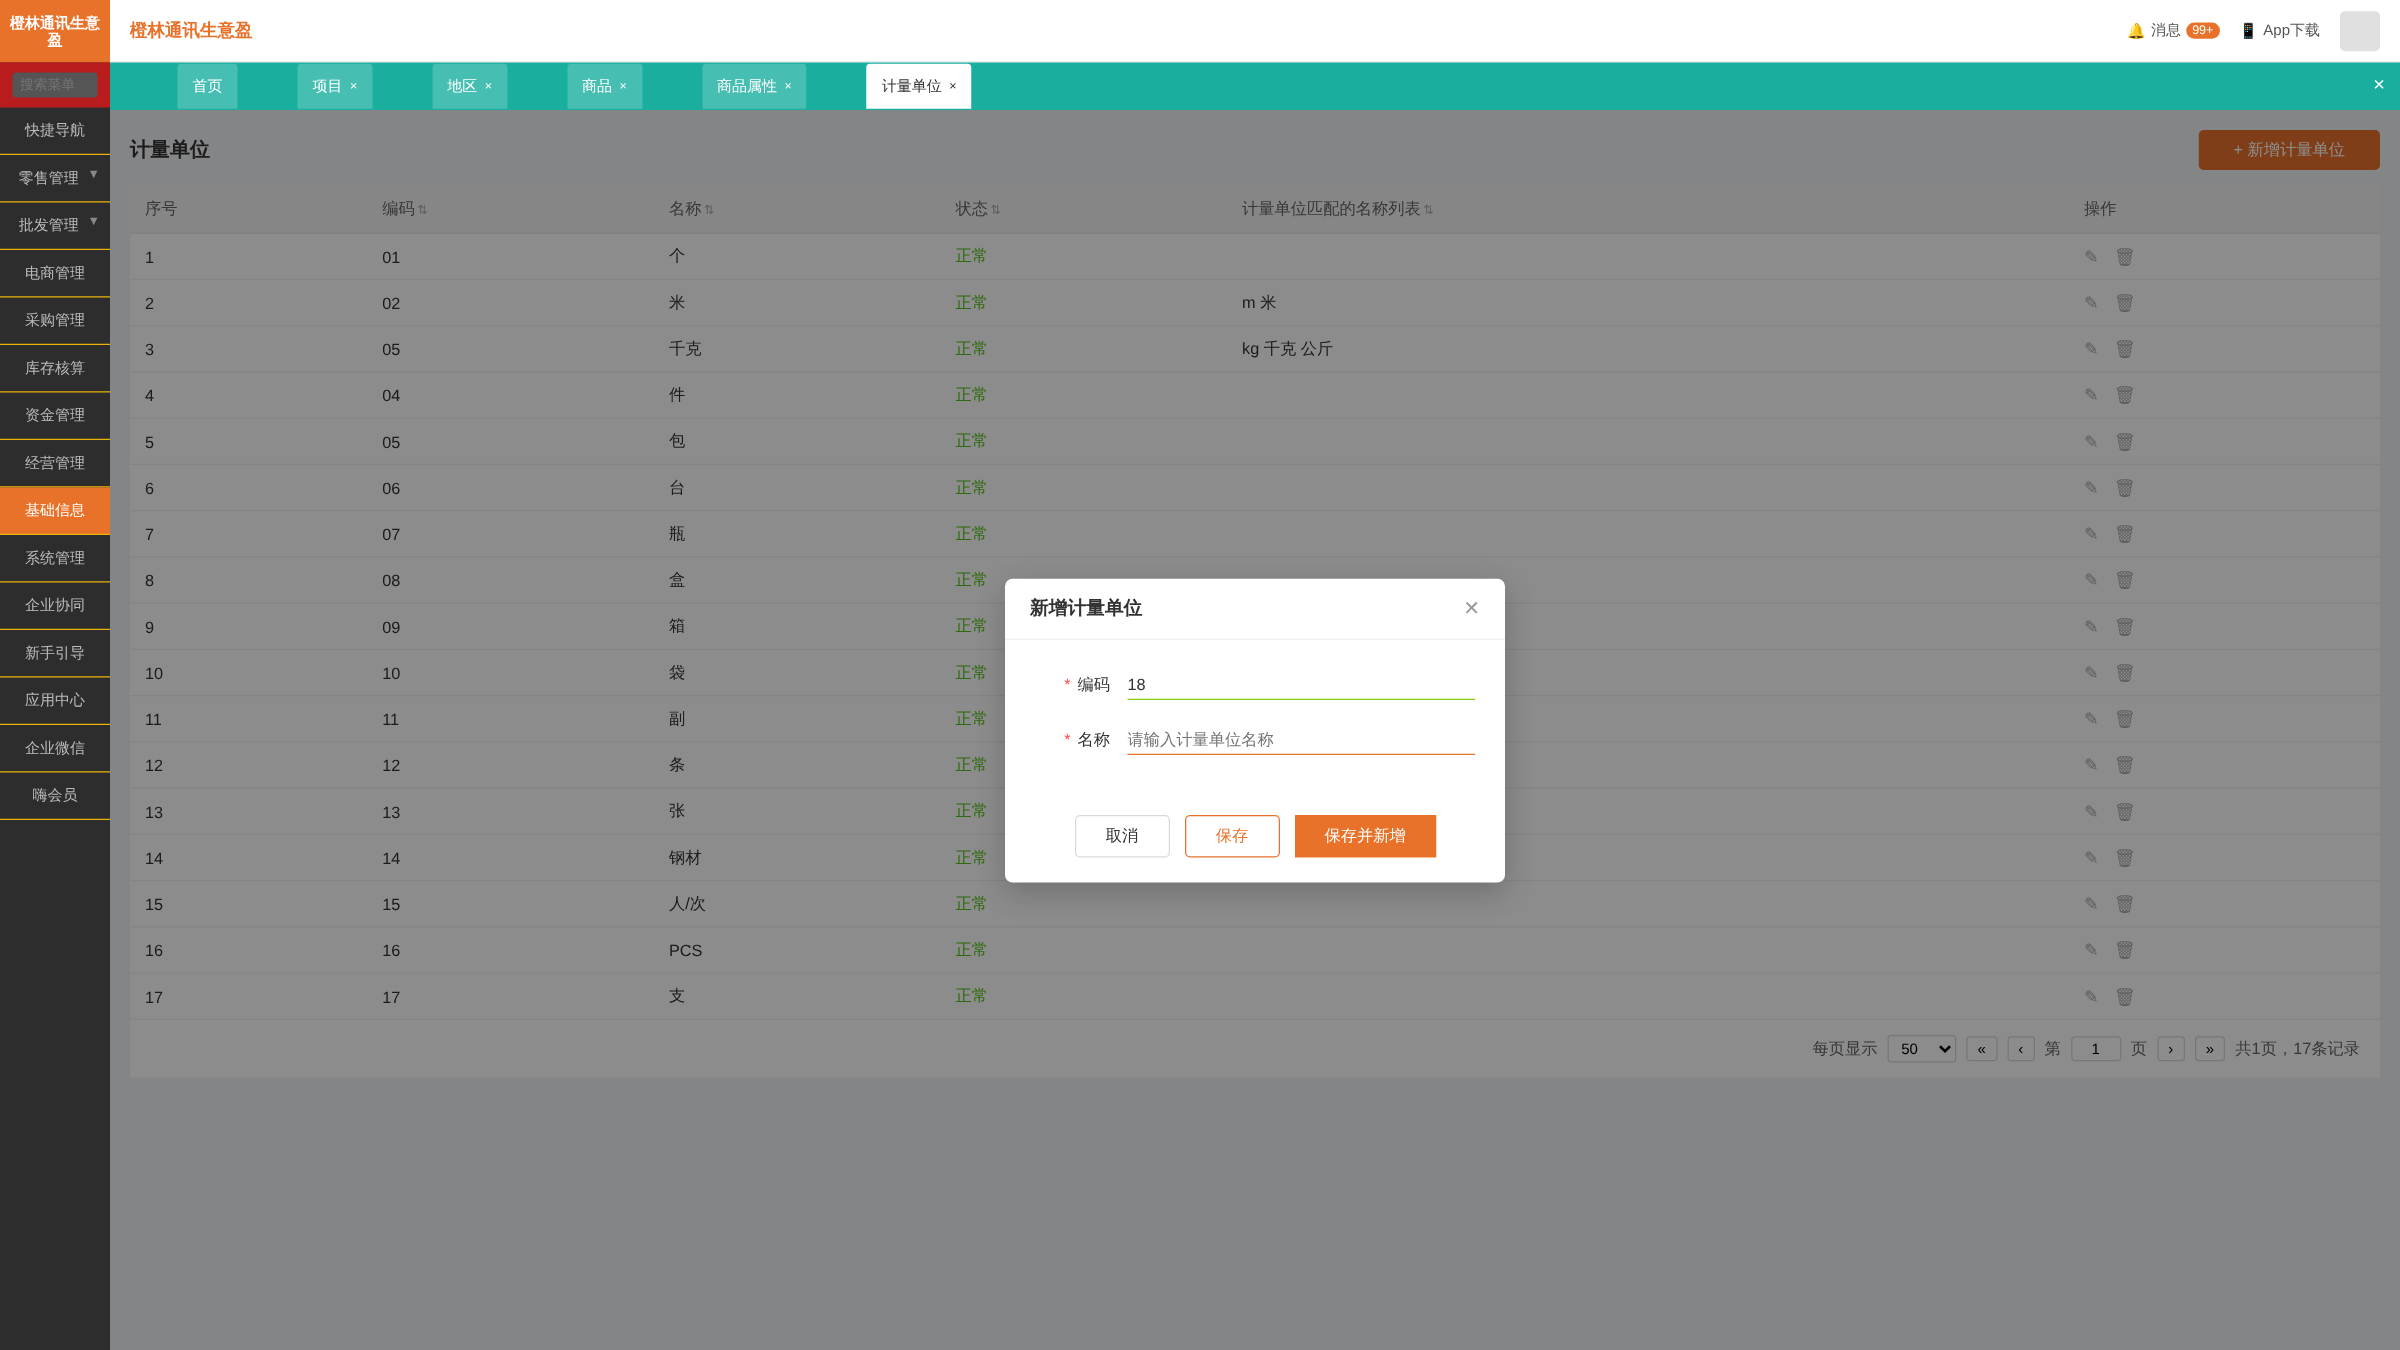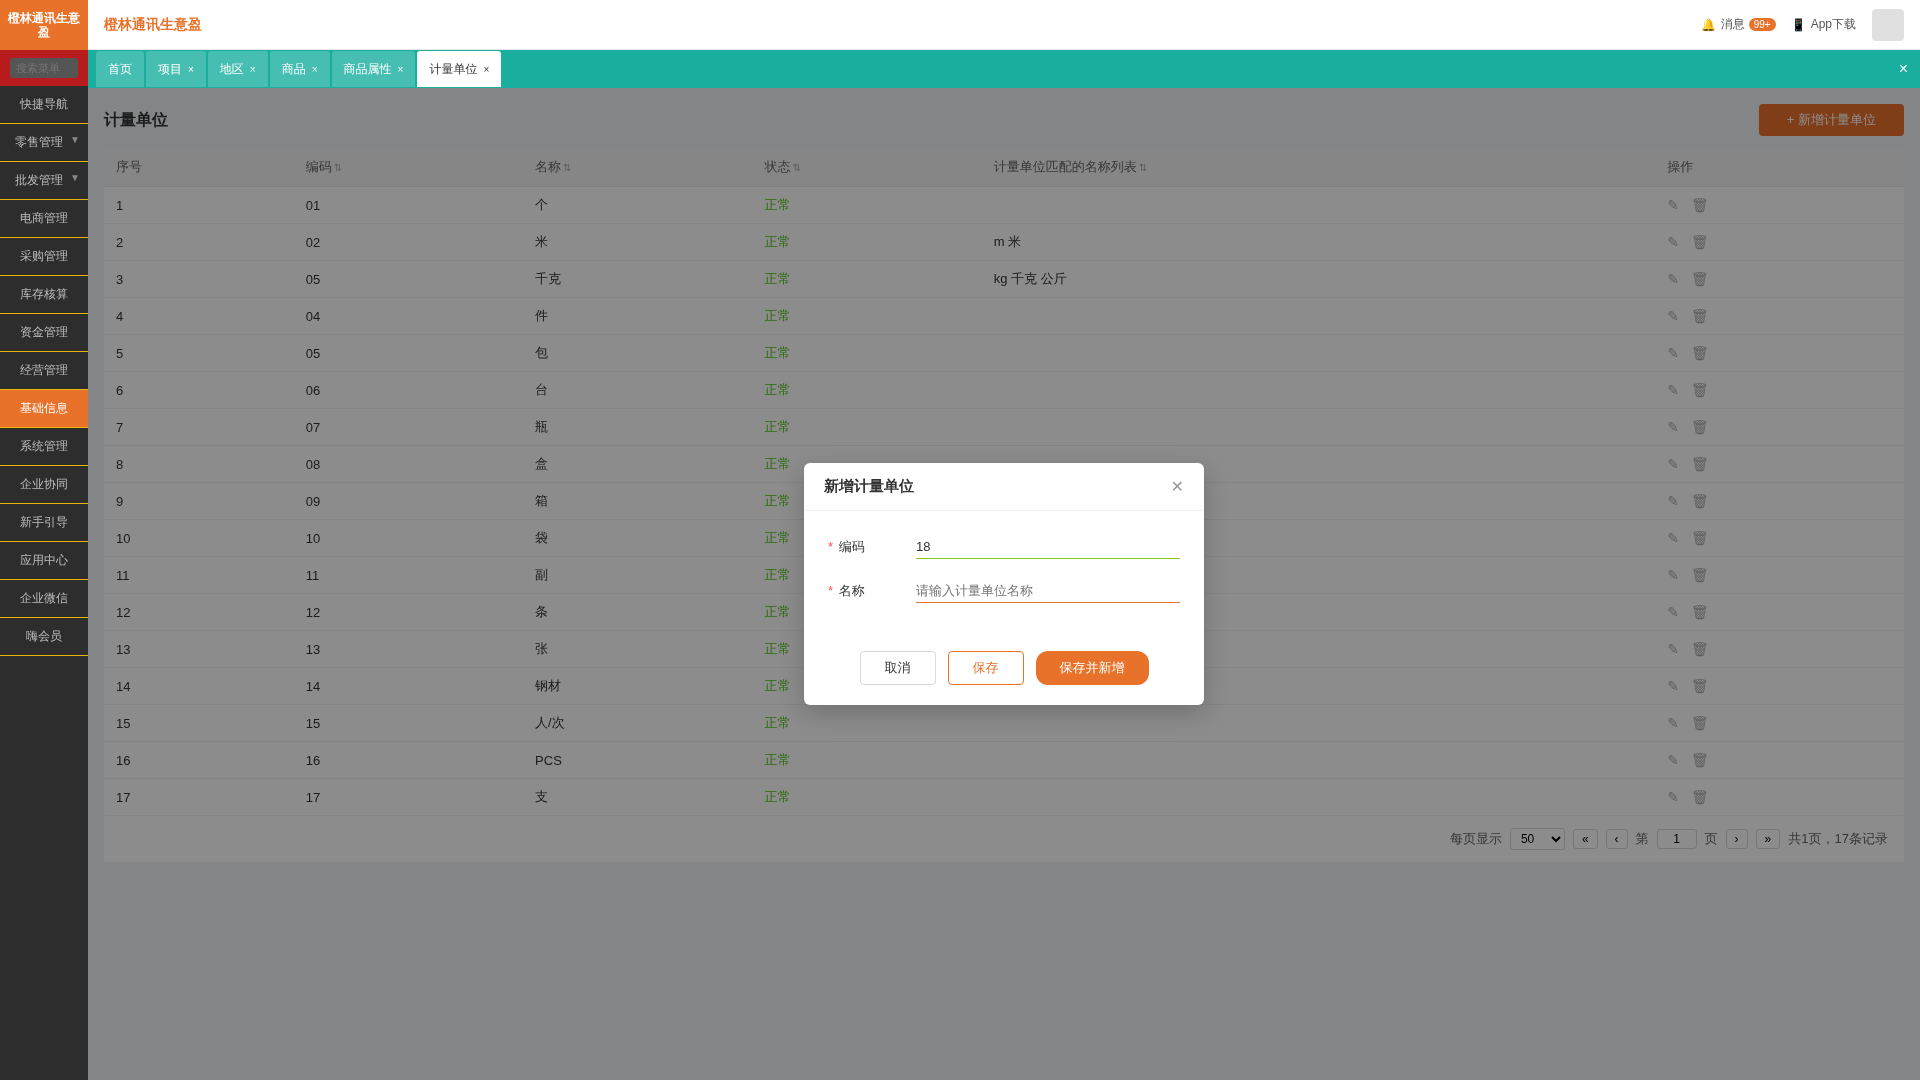--- a/index.html
+++ b/index.html
@@ -128,20 +128,21 @@
       background: rgba(255,255,255,0.2);
       color: #fff;
       padding: 18px 12px;
       border-radius: 3px 3px 0 0;
       font-size: 12px;
       cursor: pointer;
       display: flex;
       align-items: center;
       gap: 6px;
       height: 30px;
+      margin-left: 46px;
     }
     .tab.active { background: #fff; color: #333; }
     .tab .close-btn { font-size: 10px; color: inherit; cursor: pointer; }
     .tab-close-all {
       margin-left: auto;
       color: #fff;
       font-size: 16px;
       cursor: pointer;
       padding: 4px;
     }
@@ -298,24 +299,24 @@
     .modal-body {
       padding: 24px 24px 16px;
     }
     .form-row {
       display: flex;
       align-items: center;
       margin-bottom: 20px;
     }
     .form-label {
       width: 60px;
-      text-align: left;
+      text-align: right;
       font-size: 13px;
       color: #333;
-      margin-right: 28px;
+      margin-right: 14px;
       flex-shrink: 0;
     }
     .form-label .required {
       color: #ff4d4f;
       margin-right: 2px;
     }
     .form-input {
       flex: 1;
       border: none;
       border-bottom: 1px solid #84cc16;
@@ -349,21 +350,21 @@
       padding: 7px 24px;
       border-radius: 4px;
       cursor: pointer;
       font-size: 13px;
     }
     .btn-save-new {
       background: #e8722a;
       color: #fff;
       border: none;
       padding: 7px 24px;
-      border-radius: 12px;
+      border-radius: 0;
       cursor: pointer;
       font-size: 13px;
     }
   </style>
 </head>
 <body>
 
 <div class="sidebar">
   <div class="sidebar-logo">
     <div class="sidebar-logo-text">橙林通讯生意盈</div>

